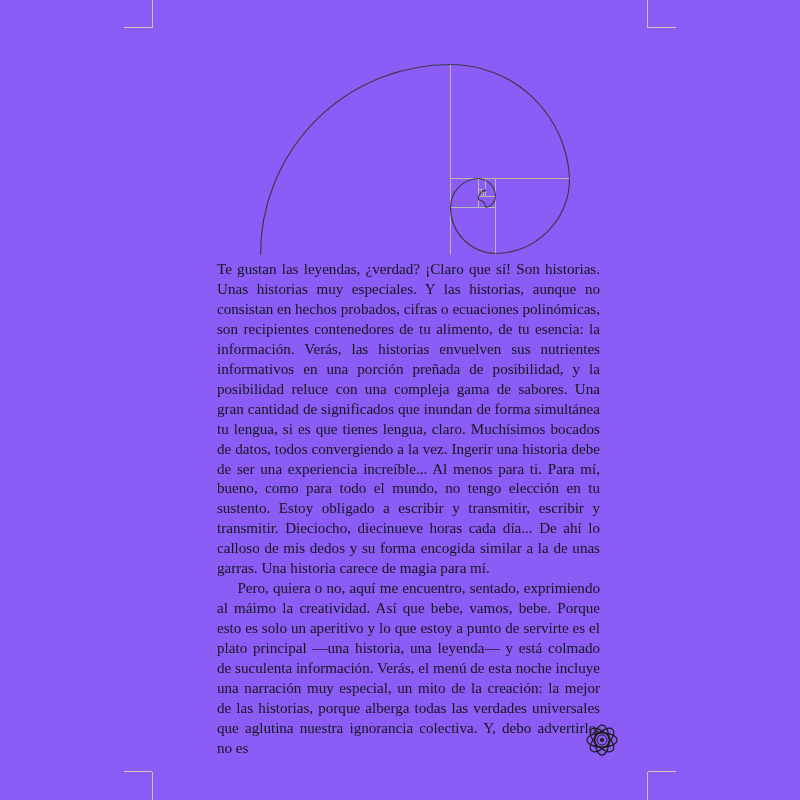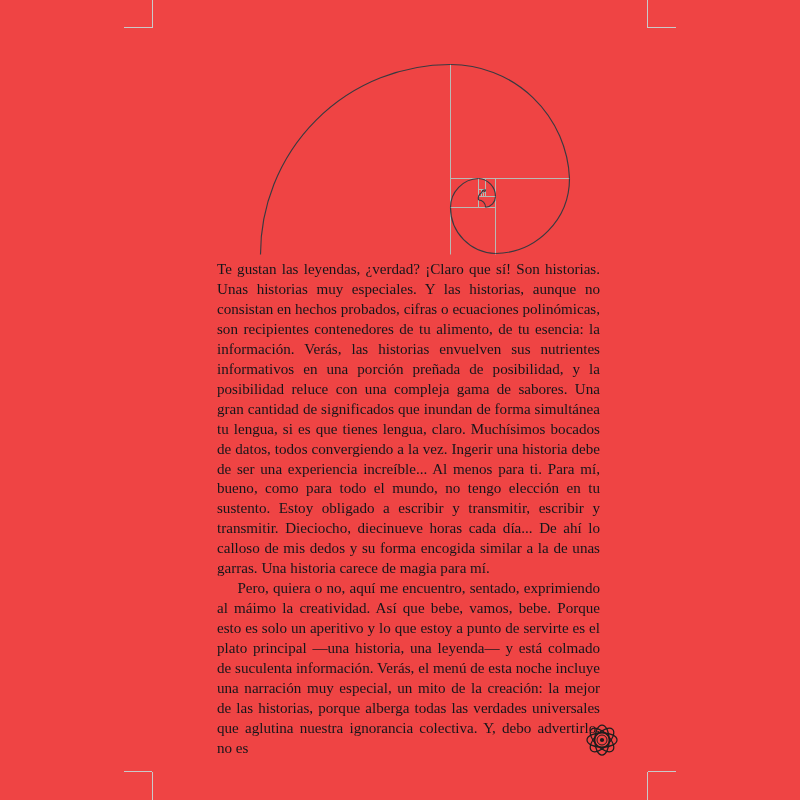--- a/index.html
+++ b/index.html
@@ -8,21 +8,21 @@
     padding: 0;
     background: #ffffff;
   }
   body {
     font-family: "Liberation Serif", serif;
   }
   #page {
     position: relative;
     width: 800px;
     height: 800px;
-    background: #ef4444;
+    background: #8b5cf6;
     overflow: hidden;
   }
 
   
   .crop {
     position: absolute;
     background: #c9c9c9;
   }
   .crop.v { width: 1px; height: 28px; }
   .crop.h { height: 1px; width: 28px; }

